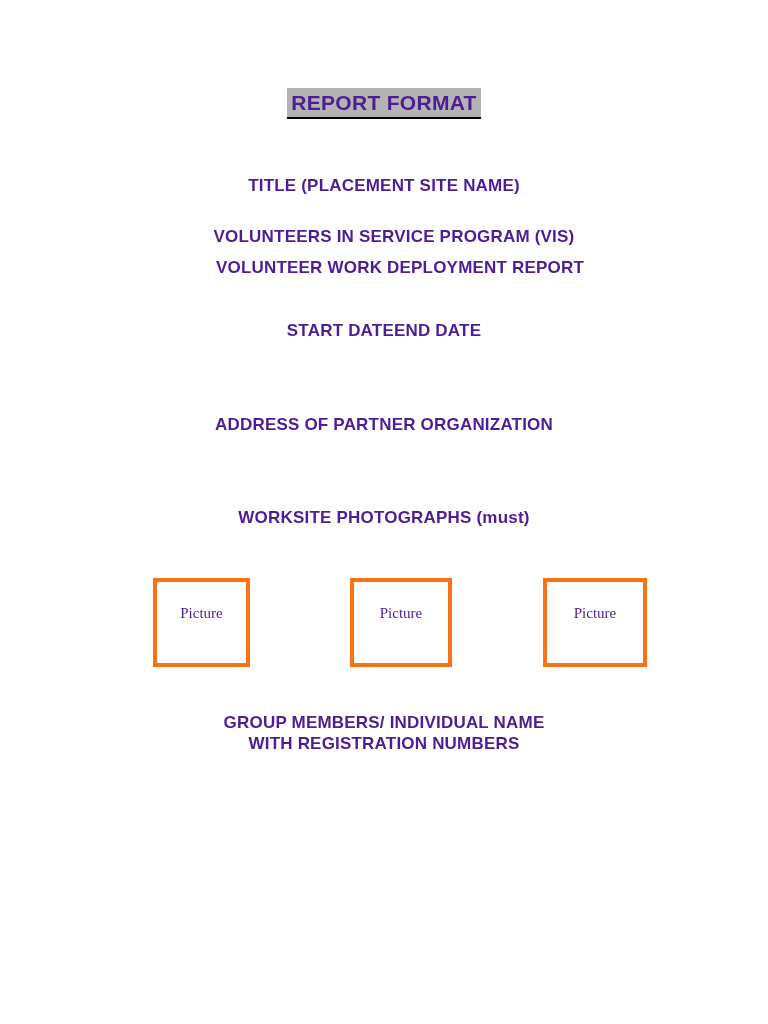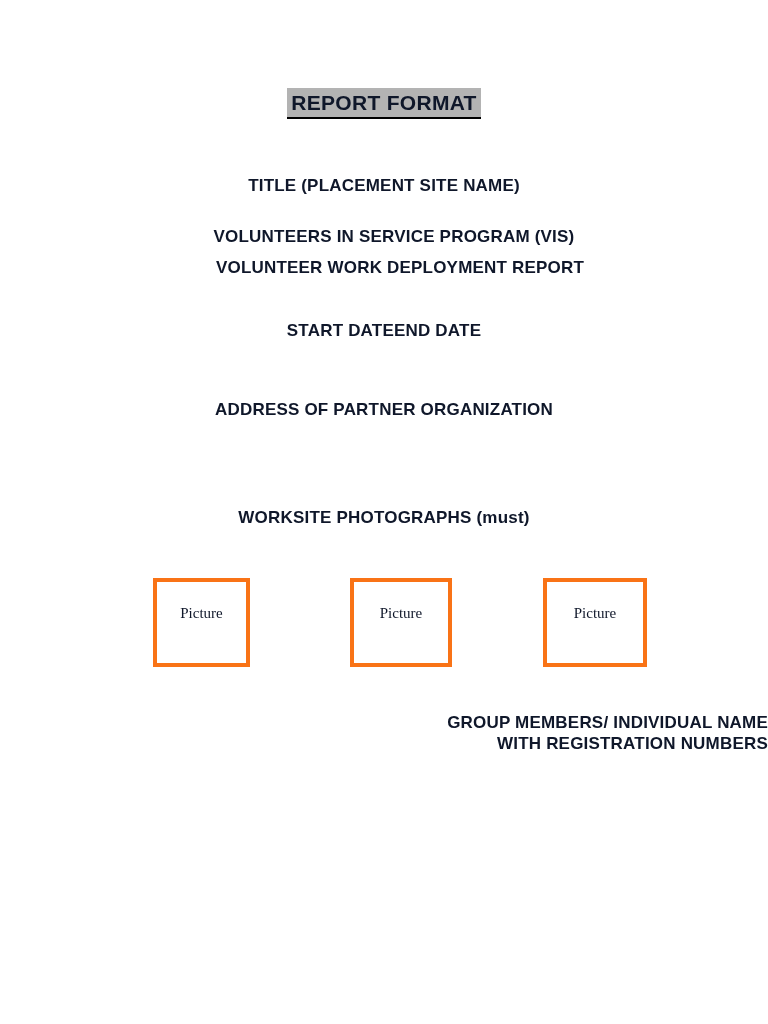--- a/index.html
+++ b/index.html
@@ -6,21 +6,21 @@
     margin: 0;
     padding: 0;
     background: #ffffff;
   }
   .page {
     position: relative;
     width: 768px;
     height: 1024px;
     background: #ffffff;
     font-family: "Liberation Sans", sans-serif;
-    color: #0f172a;
+    color: #4c1d95;
     overflow: hidden;
   }
   .centered {
     position: absolute;
     left: 0;
     right: 0;
     text-align: center;
   }
   .heading {
     font-weight: bold;
@@ -42,41 +42,40 @@
     letter-spacing: 0.3px;
   }
   .placement-title { top: 163px; margin-top: 12px; }
   .program-line1   { top: 226px; padding-left: 20px; }
   .program-line2   { top: 257px; padding-left: 32px; }
   .dates-row {
     top: 320px;
     display: flex;
     justify-content: center;
   }
-  .address-heading  { top: 399px; }
+  .address-heading  { top: 414px; }
   .worksite-heading { top: 507px; }
   .picture-box {
     position: absolute;
     top: 578px;
     height: 89px;
     border: 4px solid #f97316;
     box-sizing: border-box;
     text-align: center;
     font-family: "Liberation Serif", serif;
     font-size: 15px;
     font-weight: normal;
     padding-top: 23px;
   }
   .picture-box.b1 { left: 153px; width: 97px; }
   .picture-box.b2 { left: 350px; width: 102px; }
   .picture-box.b3 { left: 543px; width: 104px; }
   .group-heading {
     top: 712px;
     line-height: 21px;
-    text-align: right;
   }
   .monogram-heading { top: 858px; }
 </style>
 </head>
 <body>
 
 <div class="page">
 
   <div class="centered report-title-wrap">
     <span class="report-title">REPORT FORMAT</span>

